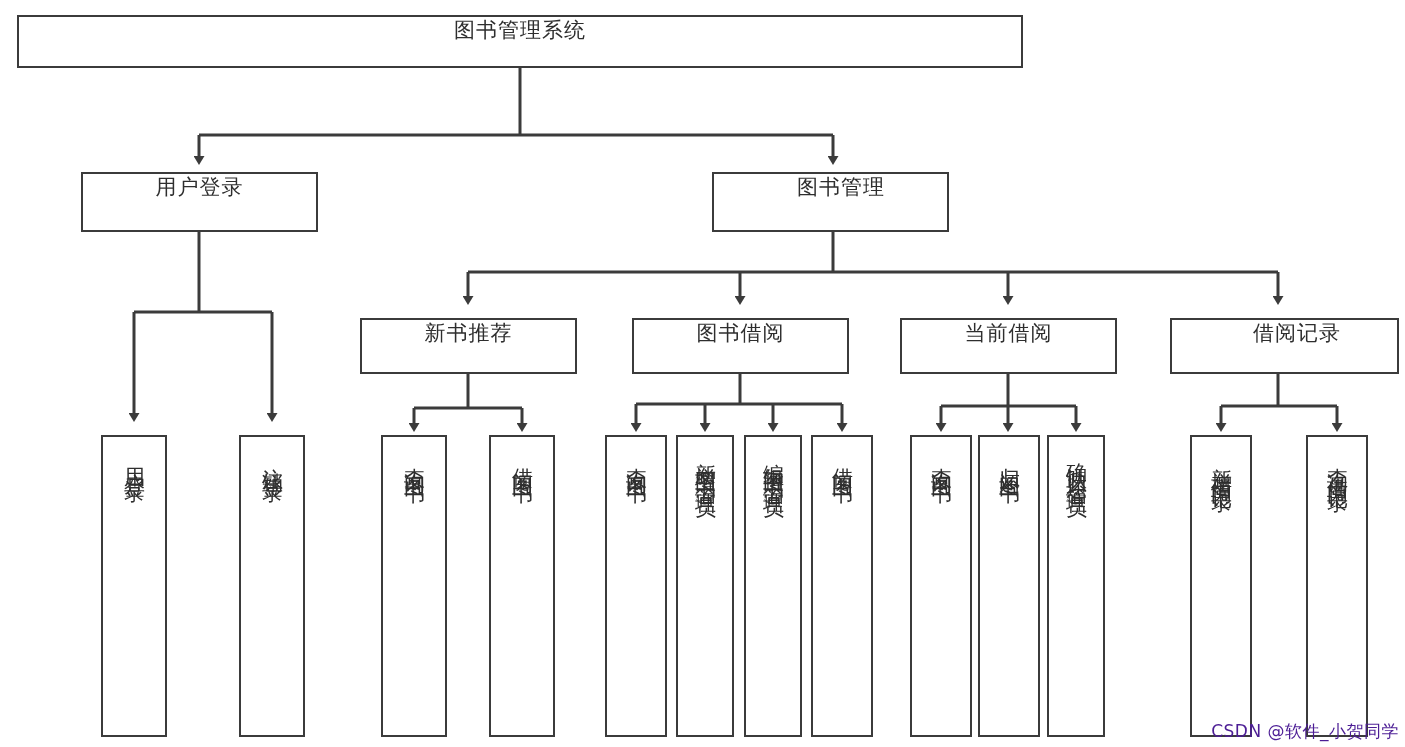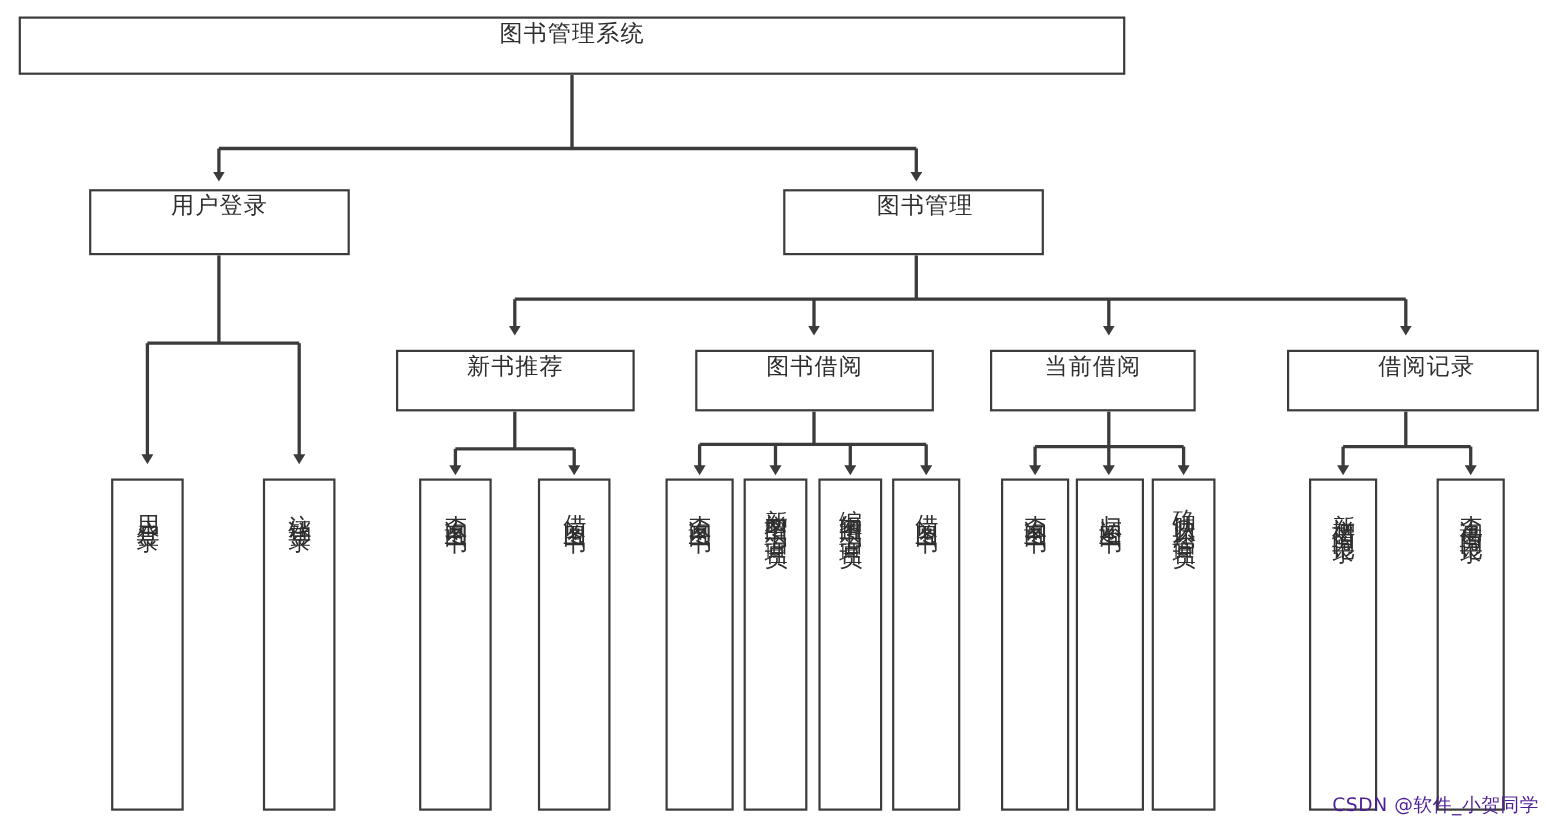--- a/index.html
+++ b/index.html
@@ -131,21 +131,21 @@
   <div class="node" style="left:712px; top:172px; width:237px; height:60px;padding-left:21px;">
     <span class="node-label">图书管理</span>
   </div>
 
   <div class="node" style="left:360px; top:318px; width:217px; height:56px;">
     <span class="node-label">新书推荐</span>
   </div>
   <div class="node" style="left:632px; top:318px; width:217px; height:56px;">
     <span class="node-label">图书借阅</span>
   </div>
-  <div class="node" style="left:900px; top:318px; width:187px; height:56px;">
+  <div class="node" style="left:900px; top:318px; width:217px; height:56px;">
     <span class="node-label">当前借阅</span>
   </div>
   <div class="node" style="left:1170px; top:318px; width:229px; height:56px;padding-left:25px;">
     <span class="node-label">借阅记录</span>
   </div>
 
   <div class="node leaf" style="left:101px; top:435px; width:66px; height:302px;">
     <span class="node-label">用户登录</span>
   </div>
   <div class="node leaf" style="left:239px; top:435px; width:66px; height:302px;">

